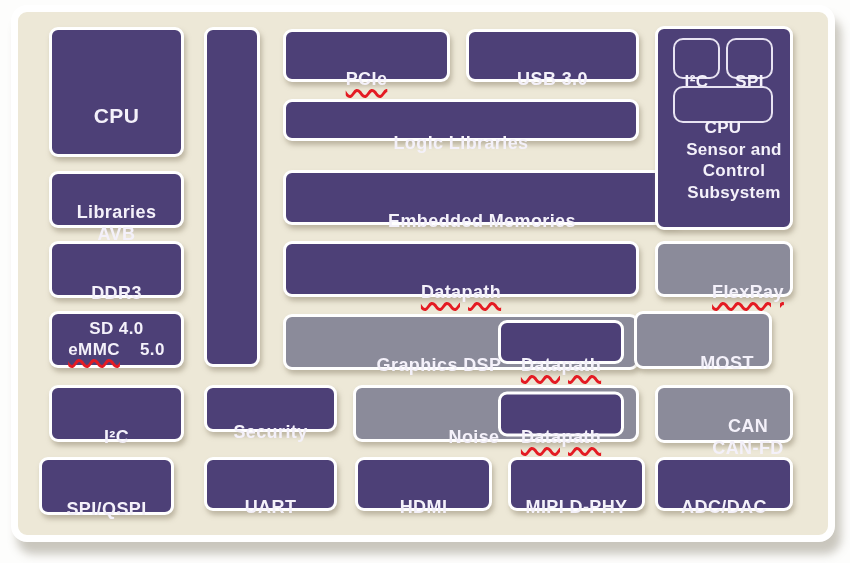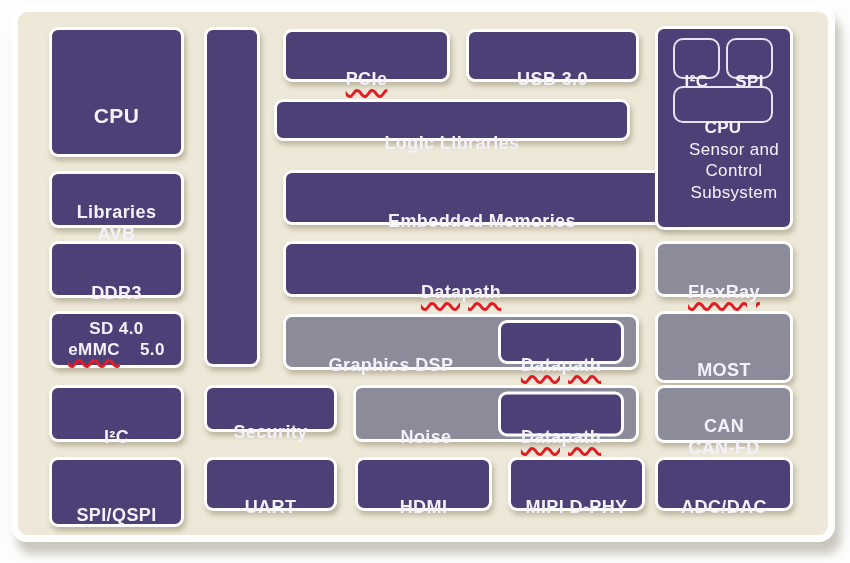--- a/index.html
+++ b/index.html
@@ -30,21 +30,21 @@
     position:absolute;
     display:flex;align-items:center;justify-content:center;
     background:var(--purple);
     border:3px solid var(--outline);
     border-radius:9px;
     box-shadow:2px 4px 5px rgba(150,140,118,0.55);
     color:var(--label);
     font-weight:bold;font-size:18px;letter-spacing:.4px;
     text-align:center;line-height:1.22;
   }
-  .block.gray{background:var(--gray);}
+  .block.gray{background:var(--gray);padding-left:48px;}
   .lbl{white-space:pre-line;margin-top:48px;}
   .big{font-size:21px;}
   .hasinner{justify-content:flex-start;border-radius:9px;}
   .rowlbl{display:inline-block;text-align:center;}
   .inner-block{
     position:absolute;top:50%;transform:translateY(-50%);
     display:flex;align-items:center;justify-content:center;
     background:var(--purple);
     border:3px solid var(--outline);
     border-radius:9px;
@@ -62,21 +62,21 @@
     position:absolute;
     display:flex;align-items:center;justify-content:center;
     border:2.5px solid var(--minioutline);
     border-radius:10px;
     font-size:17px;font-weight:bold;color:var(--label);
     background:transparent;
   }
   .sensor-caption{
     position:absolute;left:0;right:0;top:110px;
     text-align:center;white-space:pre-line;
-    font-size:17px;font-weight:normal;letter-spacing:.3px;line-height:1.25;
+    font-size:17px;font-weight:bold;letter-spacing:.3px;line-height:1.25;
     color:var(--label);
     margin-left:20px;
   }
 </style>
 </head>
 <body>
 
 <div class="stage">
   <div class="panel"></div>
 
@@ -92,39 +92,39 @@
   </div>
   <div class="block" style="left:49px;top:311px;width:135px;height:57px;font-size:17px">
     <div>
       <div>SD 4.0</div>
       <div><span class="sq">eMMC</span><span class="gap">5.0</span></div>
     </div>
   </div>
   <div class="block" style="left:49px;top:385px;width:135px;height:57px">
     <span class="lbl">I²C</span>
   </div>
-  <div class="block" style="left:49px;top:457px;width:135px;height:70px">
+  <div class="block" style="left:39px;top:457px;width:135px;height:58px">
     <span class="lbl">SPI/QSPI</span>
   </div>
 
   <div class="block" style="left:204px;top:27px;width:56px;height:340px"></div>
   <div class="block" style="left:204px;top:385px;width:133px;height:47px">
     <span class="lbl">Security</span>
   </div>
   <div class="block" style="left:204px;top:457px;width:133px;height:54px">
     <span class="lbl">UART</span>
   </div>
 
   <div class="block" style="left:283px;top:29px;width:167px;height:53px">
     <span class="lbl sq">PCIe</span>
   </div>
   <div class="block" style="left:466px;top:29px;width:173px;height:53px">
     <span class="lbl">USB 3.0</span>
   </div>
-  <div class="block" style="left:274px;top:99px;width:356px;height:42px">
+  <div class="block" style="left:283px;top:99px;width:356px;height:42px">
     <span class="lbl">Logic Libraries</span>
   </div>
   <div class="block" style="left:283px;top:170px;width:398px;height:55px">
     <span class="lbl">Embedded Memories</span>
   </div>
   <div class="block" style="left:283px;top:241px;width:356px;height:56px">
     <span class="lbl sq">Datapath</span>
   </div>
   <div class="block gray hasinner" style="left:283px;top:314px;width:356px;height:56px">
     <span class="lbl rowlbl" style="width:210px">Graphics DSP</span>
@@ -155,21 +155,21 @@
     <div class="mini" style="left:15px;top:57px;width:100px;height:37px">
       <span class="lbl">CPU</span>
     </div>
     <div class="sensor-caption">Sensor and
 Control
 Subsystem</div>
   </div>
   <div class="block gray" style="left:655px;top:241px;width:138px;height:56px">
     <span class="lbl sq">FlexRay</span>
   </div>
-  <div class="block gray" style="left:655px;top:311px;width:138px;height:72px">
+  <div class="block gray" style="left:634px;top:311px;width:138px;height:58px">
     <span class="lbl">MOST</span>
   </div>
   <div class="block gray" style="left:655px;top:385px;width:138px;height:58px">
     <span class="lbl">CAN
 CAN-FD</span>
   </div>
   <div class="block" style="left:655px;top:457px;width:138px;height:54px">
     <span class="lbl">ADC/DAC</span>
   </div>
 </div>

